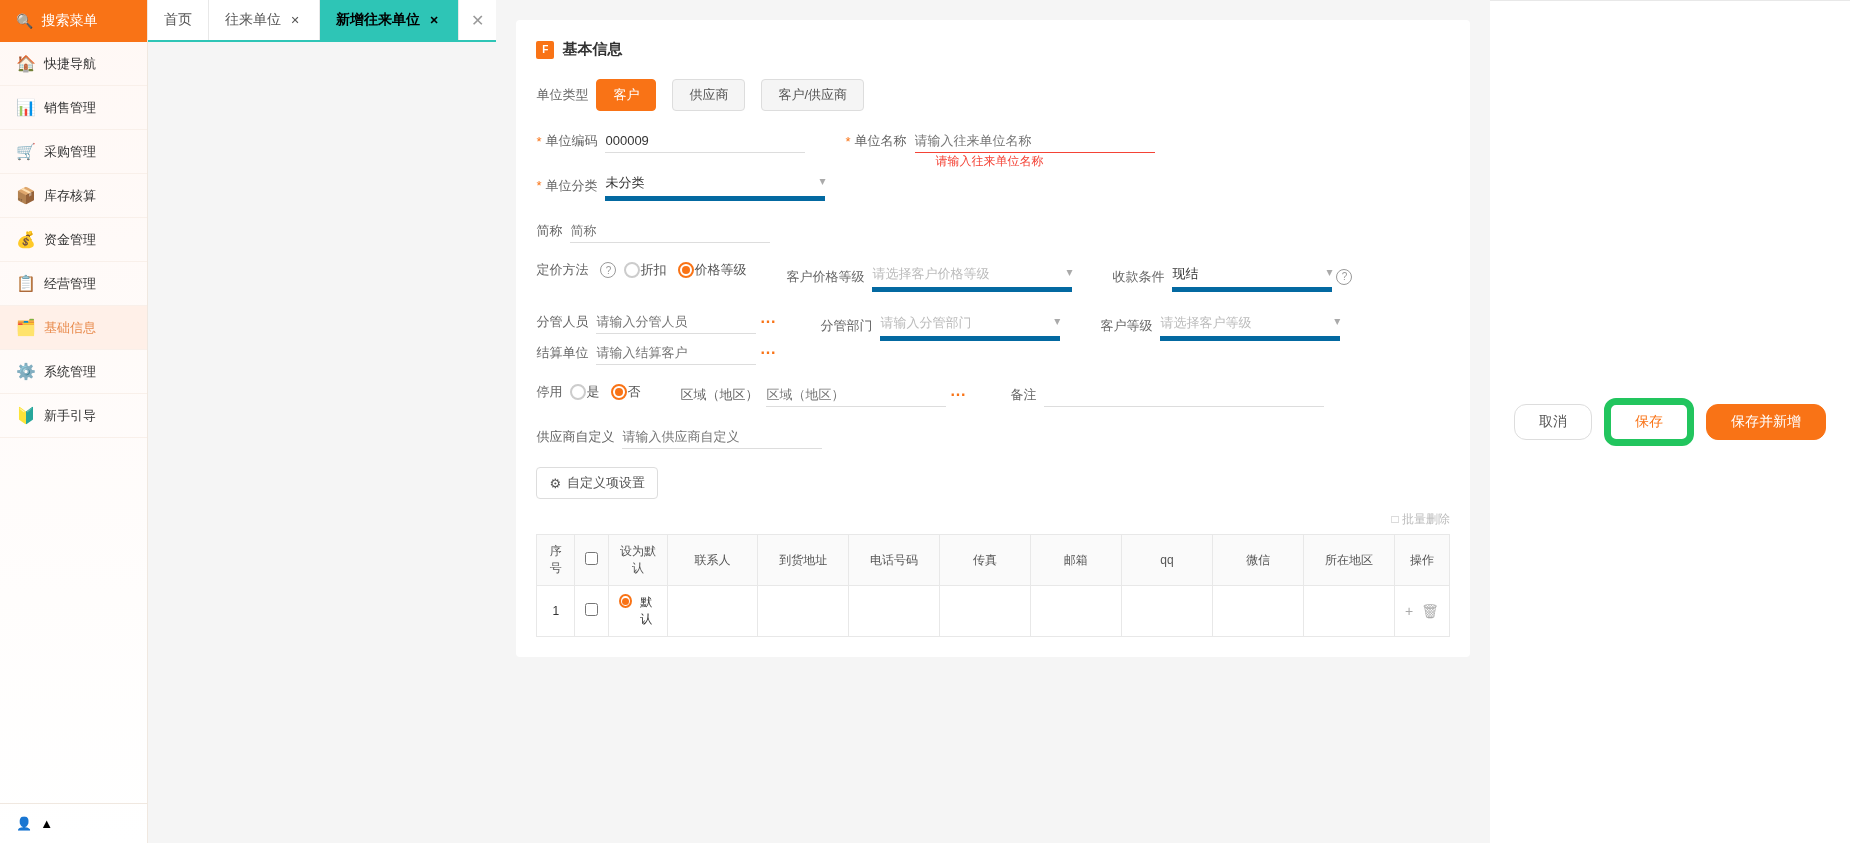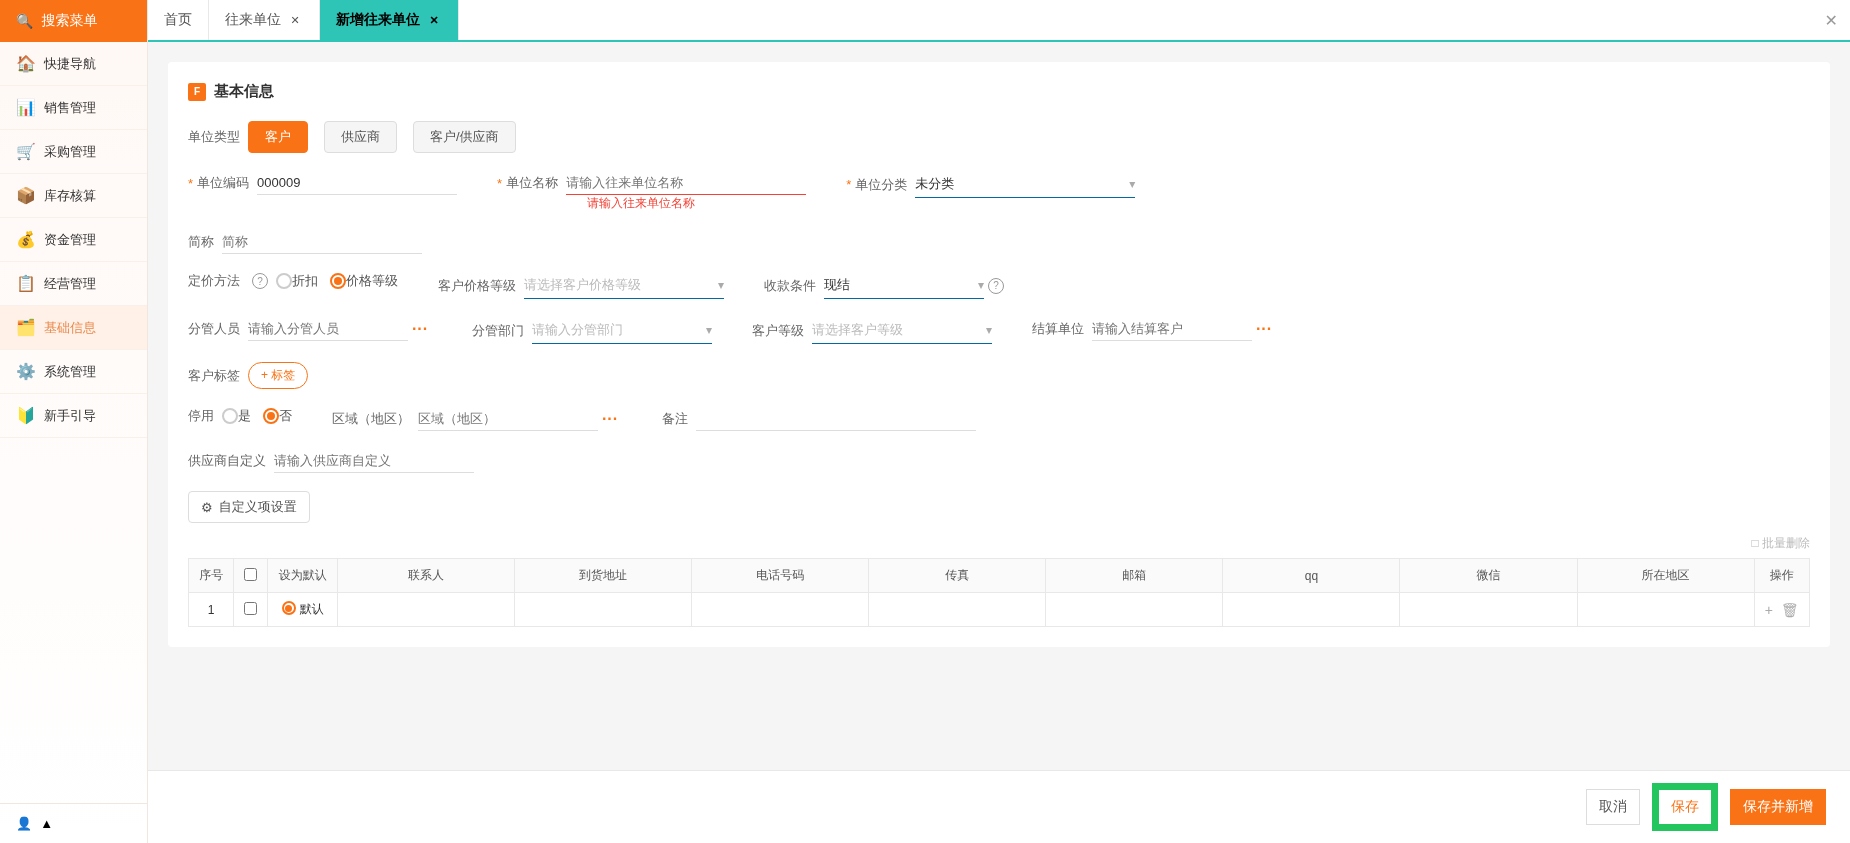--- a/index.html
+++ b/index.html
@@ -43,21 +43,21 @@
       gap: 8px;
       padding: 12px 16px;
       border-top: 1px solid #f0e8e0;
       cursor: pointer;
     }
 
     
     .main {
       flex: 1;
       display: flex;
-      flex-direction: column;
+      flex-direction: row;
       overflow: hidden;
     }
 
     
     .tab-bar {
       background: #fff;
       border-bottom: 2px solid #2ec5b6;
       display: flex;
       align-items: stretch;
       height: 42px;
@@ -183,22 +183,21 @@
       color: #333;
       outline: none;
       width: 180px;
       background: transparent;
     }
     .form-input.error-input { border-bottom-color: #f44336; }
     .error-msg { color: #f44336; font-size: 12px; margin-top: 2px; }
 
     .form-select-wrapper {
       display: flex;
-      align-items: center;
-      border-bottom: 1px solid #0369a1;
+      border-bottom: 5px solid #0369a1;
       min-width: 160px;
       padding: 4px 0;
       cursor: pointer;
     }
     .form-select-text {
       flex: 1;
       color: #bbb;
       font-size: 13px;
     }
     .form-select-text.has-val { color: #333; }
@@ -301,22 +300,22 @@
       display: flex;
       justify-content: flex-end;
       align-items: center;
       gap: 12px;
       padding: 12px 24px;
       background: white;
       border-top: 1px solid #e8e8e8;
       flex-shrink: 0;
     }
     .btn {
-      padding: 8px 12px;
-      border-radius: 0;
+      padding: 8px 24px;
+      border-radius: 12px;
       font-size: 14px;
       cursor: pointer;
       border: none;
     }
     .btn-default {
       background: white;
       border: 1px solid #ddd;
       color: #555;
     }
     .btn-primary {
@@ -524,26 +523,20 @@
           </div>
         </div>
 
         <div class="form-group">
           <span class="form-label">结算单位</span>
           <input type="text" class="form-input" style="width: 160px;" placeholder="请输入结算客户">
           <span class="ellipsis-btn">···</span>
         </div>
       </div>
 
-      <div class="form-row">
-        <div class="form-group">
-          <span class="form-label">客户标签</span>
-          <button class="tag-btn">+ 标签</button>
-        </div>
-      </div>
 
       <div class="form-row">
 
         <div class="form-group">
           <span class="form-label">停用</span>
           <div class="radio-group">
             <div class="radio-item">
               <div class="radio-circle"></div>
               <span>是</span>
             </div>

